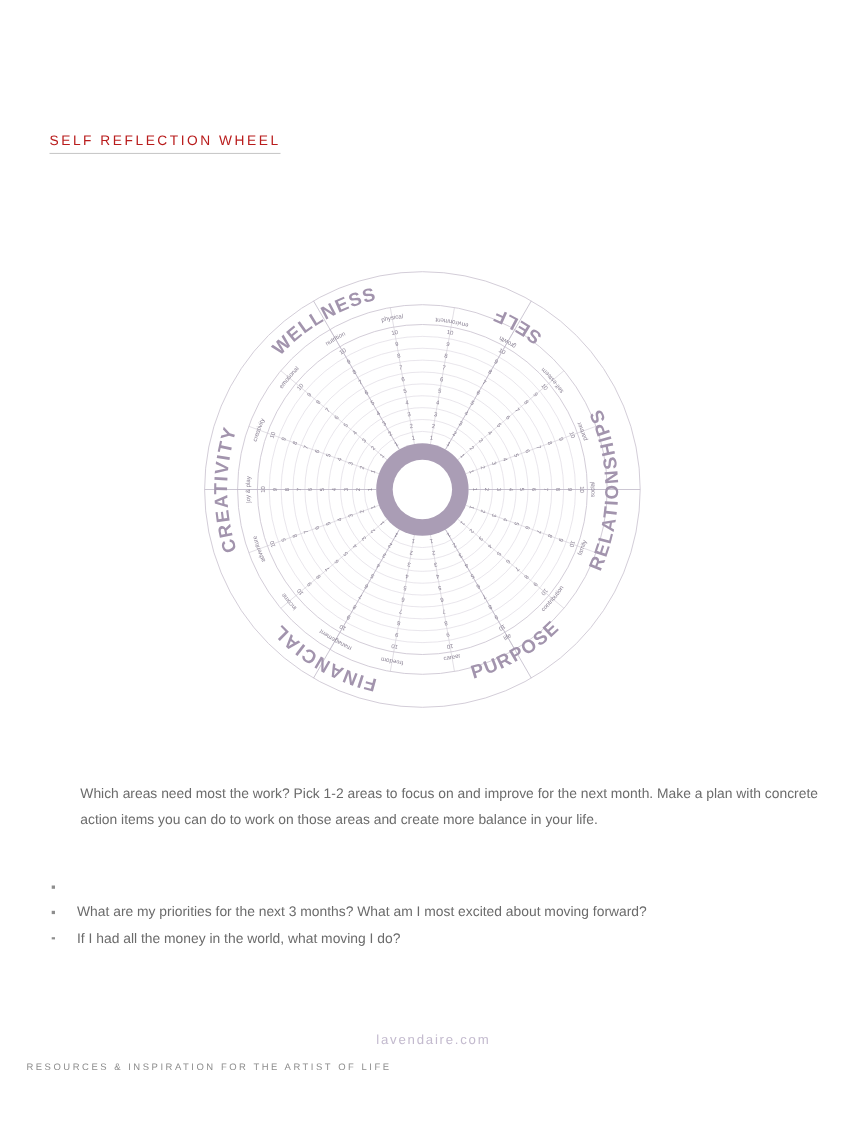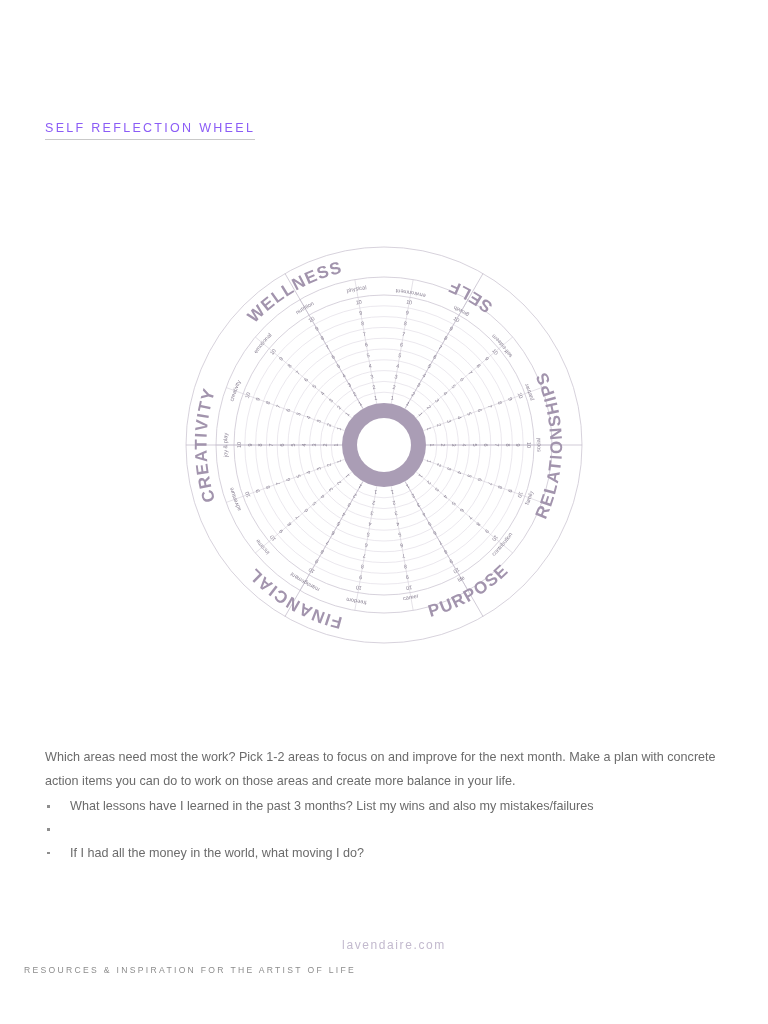--- a/index.html
+++ b/index.html
@@ -34,40 +34,40 @@
     color: #5e5e5e;
     font-family: "Liberation Sans", sans-serif;
   }
 
   
   .section-heading {
     position: absolute;
     left: 45px;
     font-size: 12.5px;
     letter-spacing: 2.3px;
-    color: #8b5cf6;
+    color: #b91c1c;
     font-weight: 400;
     padding-bottom: 4px;
     border-bottom: 1px solid #c9c9c9;
     display: inline-block;
   }
   #heading-wheel { top: 121px; }
   #heading-prompts { top: 774px; }
 
   
   .para {
     position: absolute;
     left: 45px;
     width: 678px;
     font-size: 12.6px;
     line-height: 24px;
     color: #6b6b6b;
   }
   #intro-para { top: 143px; }
-  #focus-para { top: 732px; }
+  #focus-para { top: 696px; margin-left: 28px; }
 
   
   .prompt-list {
     position: absolute;
     left: 45px;
     top: 795px;
     width: 690px;
     list-style: none;
     margin: 0;
     padding: 0;
@@ -424,21 +424,21 @@
         <text x="310.7700264750042" y="107.05291163932641" class="num-txt" text-anchor="middle" dominant-baseline="middle" transform="rotate(50 310.7700264750042 107.05291163932641)">10</text>
         <circle cx="200" cy="200" r="42" class="hub-ring"></circle>
         <circle cx="200" cy="200" r="27" class="hub-hole"></circle>
       </svg>
   </div>
 
   <p class="para" id="focus-para">Which areas need most the work? Pick 1-2 areas to focus on and improve for the next month. Make a plan with concrete action items you can do to work on those areas and create more balance in your life.</p>
 
 
   <ul class="prompt-list" id="prompt-list">
-      <li class="prompt-item"><span class="prompt-bullet"></span><span>What lessons have I learned in the past 3 months? List my wins and also my mistakes/failures</span></li>
       <li class="prompt-item"><span class="prompt-bullet"></span></li>
+      <li class="prompt-item"><span class="prompt-bullet"></span><span>What are my priorities for the next 3 months? What am I most excited about moving forward?</span></li>
       <li class="prompt-item"><span class="prompt-bullet"></span><span>If I had all the money in the world, what moving I do?</span></li>
     </ul>
 
   <div class="footer-brand">lavendaire.com</div>
   <div class="footer-tag">RESOURCES &amp; INSPIRATION FOR THE ARTIST OF LIFE</div>
 
 </div>
 
 </body></html>

